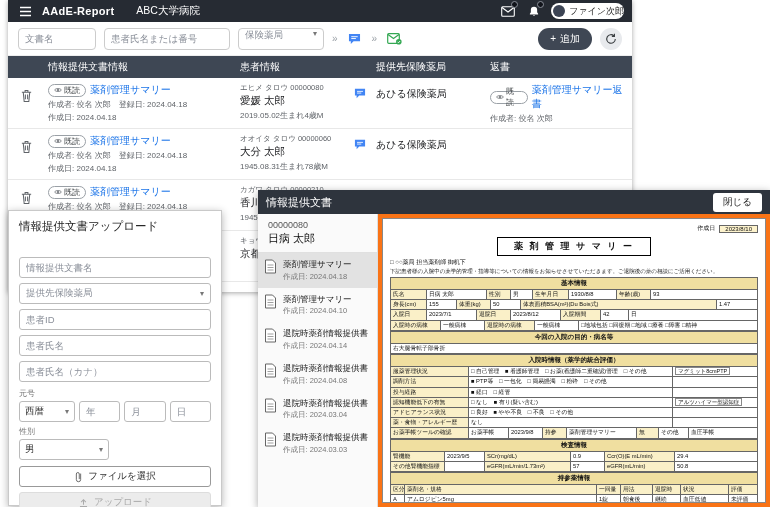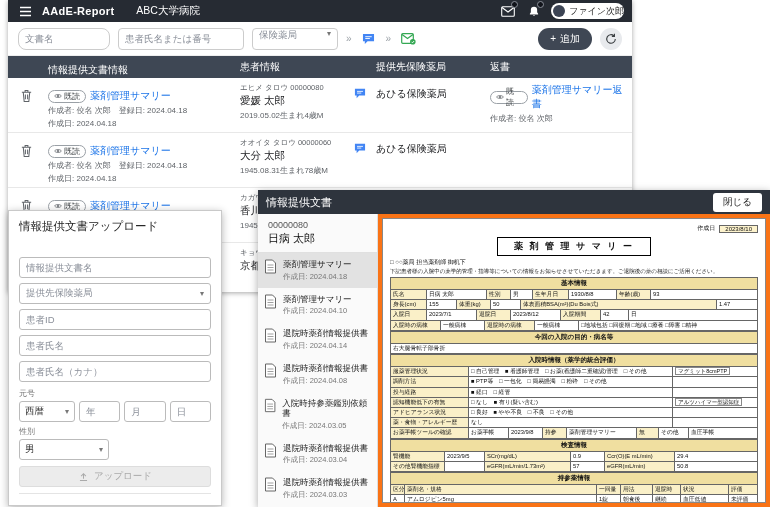--- a/index.html
+++ b/index.html
@@ -14,33 +14,33 @@
   .topbar .hospital { font-size:10.5px; margin-left:14px; }
   .topbar .spacer { flex:1; }
   .icon-btn { position:relative; width:18px; height:16px; display:flex; align-items:center; justify-content:center; cursor:pointer; }
   .mini-badge { position:absolute; top:-2px; right:-1px; width:7px; height:7px; border-radius:50%; background:#10131a; border:1px solid #8a8f99; }
   .user-chip { background:#fff; color:#222; border-radius:10px; height:16px; display:flex; align-items:center; gap:4px; padding:0 0 0 2px; font-size:9px; }
   .user-chip .avatar { width:12px; height:12px; border-radius:50%; background:#3c4454; }
 
   .filterbar { height:34px; display:flex; align-items:center; gap:8px; padding:0 10px; border-bottom:1px solid #eee; }
   .f-input { height:22px; border:1px solid #ccc; border-radius:4px; font-size:9.5px; padding:0 6px; color:#333; background:#fff; }
   .f-input::placeholder { color:#8a8f99; }
-  .f-doc { width:92px;border-radius:8px; } .f-pat { width:126px; }
+  .f-doc { width:78px; } .f-pat { width:126px; }
   .f-select { width:86px; height:22px; border:1px solid #ccc; border-radius:4px; font-size:9.5px; color:#8a8f99;
     display:flex; align-items:flex-start; justify-content:space-between; padding:0 6px; cursor:pointer; }
   .caret { font-size:8px; color:#777; }
   .chev { color:#9aa0a6; font-size:10px; }
   .add-btn { margin-left:auto; height:22px; background:#3f4754; color:#fff; border:none; border-radius:12px;
     font-size:10px; padding:0 12px; display:flex; align-items:center; gap:4px; cursor:pointer; }
   .refresh-btn { width:22px; height:22px; border-radius:50%; background:#e8eaed; border:none; display:flex;
     align-items:center; justify-content:center; cursor:pointer; }
 
   .thead { height:22px; background:#3e4754; color:#fff; display:flex; align-items:center; font-size:10px; }
   .col-trash { width:36px; flex:none; }
-  .col-doc { width:196px; flex:none; padding-left:4px;margin-top:6px; }
+  .col-doc { width:196px; flex:none; padding-left:4px; }
   .col-pat { width:136px; flex:none; position:relative; }
   .col-pharm { width:110px; flex:none; }
   .col-reply { flex:1; padding-left:4px; }
   .trow { display:flex; min-height:51px; border-bottom:1px solid #e8e8e8; padding:5px 0 3px; }
   .trow .col-trash { display:flex; justify-content:center; padding-top:6px; }
   .l1 { display:flex; align-items:center; gap:4px; }
   .badge { display:inline-flex; align-items:center; gap:2px; border:1px solid #9aa0a6; border-radius:8px;
     padding:0 5px; height:13px; font-size:8px; color:#3c4043; background:#fff; }
   .doclink { color:#1a73e8; font-size:10px; cursor:pointer; }
   .meta { font-size:8px; color:#5f6368; margin-top:2px; display:flex; gap:8px; }
@@ -375,20 +375,26 @@
       </div>
       <input class="dlg-input" placeholder="年" style="">
       <input class="dlg-input" placeholder="月" style="">
       <input class="dlg-input" placeholder="日" style="">
     </div>
     <div class="dlg-label">性別</div>
     <div class="gender-box">
       <span>男</span>
       <span class="caret">▾</span>
     </div>
+    <button class="wide-btn">
+      <svg width="9" height="12" viewBox="0 0 10 14">
+          <path d="M7.5 3v7a2.5 2.5 0 0 1-5 0V3.5a1.7 1.7 0 0 1 3.4 0V9.5" fill="none" stroke="#555" stroke-width="1"></path>
+        </svg>
+      <span>ファイルを選択</span>
+    </button>
     <button class="wide-btn disabled">
       <svg width="11" height="11" viewBox="0 0 14 14">
           <path d="M7 10V3.5M4 6.5l3-3 3 3M2.5 12h9" fill="none" stroke="#aaa" stroke-width="1.3"></path>
         </svg>
       <span>アップロード</span>
     </button>
     <div class="dlg-footer">
       
     </div>
   </div>
@@ -435,30 +441,20 @@
             </div>
         </div>
         <div class="v-item">
           <svg width="13" height="15" viewBox="0 0 13 15">
               <path d="M1.5 1h7l3 3v10h-10z" fill="#fff" stroke="#666"></path>
               <path d="M3.5 6h6M3.5 8.5h6M3.5 11h6" stroke="#888" stroke-width="0.8"></path>
             </svg>
           <div>
               <div class="t">退院時薬剤情報提供書</div>
               <div class="d">作成日: 2024.04.08</div>
-            </div>
-        </div>
-        <div class="v-item">
-          <svg width="13" height="15" viewBox="0 0 13 15">
-              <path d="M1.5 1h7l3 3v10h-10z" fill="#fff" stroke="#666"></path>
-              <path d="M3.5 6h6M3.5 8.5h6M3.5 11h6" stroke="#888" stroke-width="0.8"></path>
-            </svg>
-          <div>
-              <div class="t">入院時持参薬鑑別依頼書</div>
-              <div class="d">作成日: 2024.03.05</div>
             </div>
         </div>
         <div class="v-item">
           <svg width="13" height="15" viewBox="0 0 13 15">
               <path d="M1.5 1h7l3 3v10h-10z" fill="#fff" stroke="#666"></path>
               <path d="M3.5 6h6M3.5 8.5h6M3.5 11h6" stroke="#888" stroke-width="0.8"></path>
             </svg>
           <div>
               <div class="t">退院時薬剤情報提供書</div>
               <div class="d">作成日: 2024.03.04</div>

